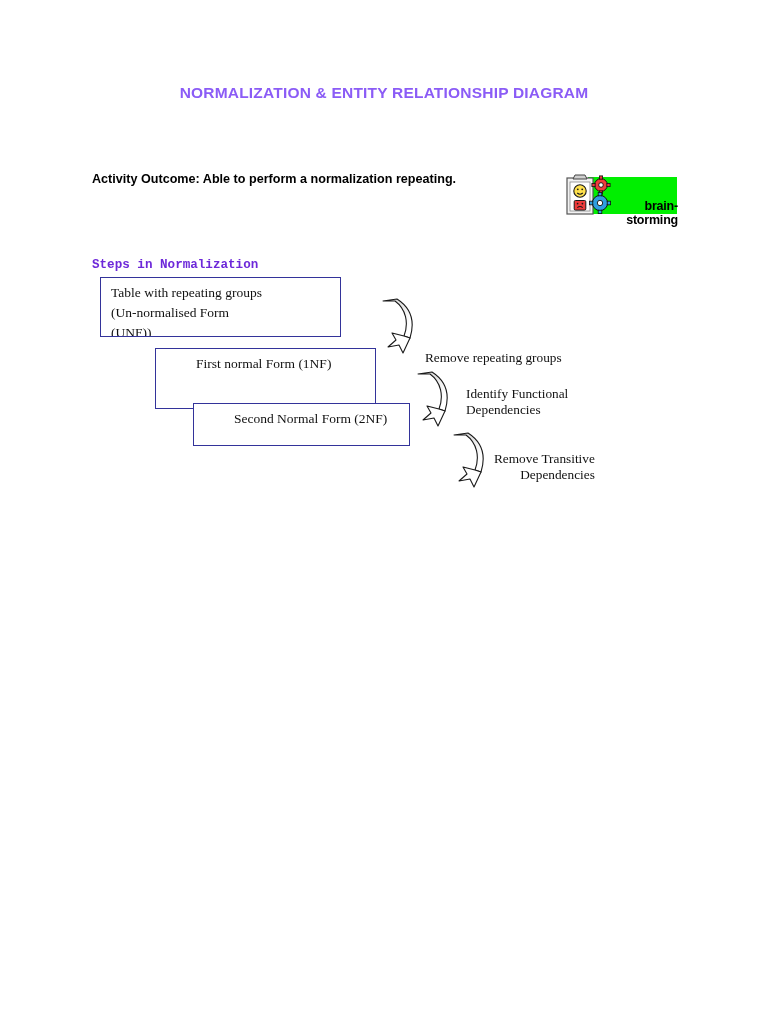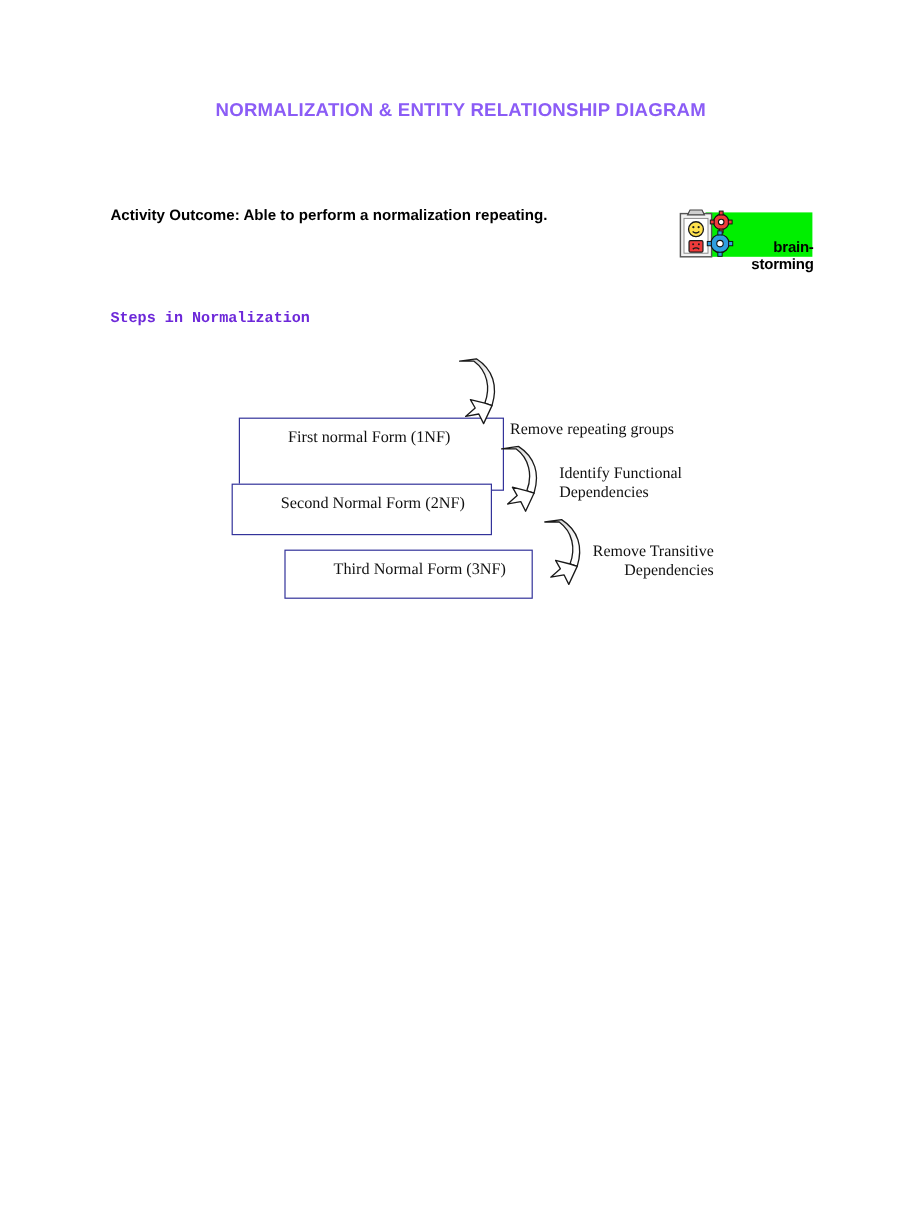--- a/index.html
+++ b/index.html
@@ -126,21 +126,21 @@
     top: 5px;
     font-family: "Liberation Serif", "DejaVu Serif", serif;
     font-size: 13.5px;
     line-height: 20px;
     color: #111;
     white-space: pre-line;
   }
   .nf-box.indent .nf-text { left: 40px; }
 
   .box-unf  { left: 100px; top: 277px;  width: 241px; height: 60px; z-index: 2; }
-  .box-1nf  { left: 155px; top: 348px;  width: 221px; height: 61px; z-index: 3; margin-left: 44px; }
+  .box-1nf  { left: 155px; top: 348px;  width: 221px; height: 61px; z-index: 3; }
   .box-2nf  { left: 193px; top: 403px;  width: 217px; height: 43px; z-index: 4; }
   .box-3nf  { left: 237px; top: 458px;  width: 207px; height: 41px; z-index: 5; }
 
   .arrow {
     position: absolute;
     z-index: 6;
   }
 
   .arrow-1 { left: 379px; top: 298px; width: 38px; height: 58px; }
   .arrow-2 { left: 414px; top: 371px; width: 38px; height: 58px; }
@@ -214,32 +214,34 @@
     <div class="bs-text">
       <div>brain-</div>
       <div>storming</div>
     </div>
   </div>
 
   <div class="section-heading">Steps in Normalization</div>
 
   <div class="diagram">
 
+    <div class="nf-box box-unf">
+      <div class="nf-text">Table with repeating groups
+(Un-normalised Form
+(UNF))</div>
+    </div>
 
     <div class="nf-box box-1nf indent">
       <div class="nf-text">First normal Form (1NF)</div>
     </div>
 
     <div class="nf-box box-2nf indent">
       <div class="nf-text">Second Normal Form (2NF)</div>
     </div>
 
-    <div class="nf-box box-3nf indent">
-      <div class="nf-text">Third Normal Form (3NF)</div>
-    </div>
 
     <svg class="arrow arrow-1" viewBox="0 0 38 58">
       <defs>
         <linearGradient id="hookGrad1" x1="0" y1="0" x2="1" y2="0.4">
           <stop offset="0%" stop-color="#c9c9c9"></stop>
           <stop offset="55%" stop-color="#e2e2e2"></stop>
           <stop offset="100%" stop-color="#ffffff"></stop>
         </linearGradient>
       </defs>
       <path d="M4 3 L16 3 C27 11 30 25 25 38 L31 40 C36 24 32 10 18 1 Z" fill="url(#hookGrad1)" stroke="#1a1a1a" stroke-width="1.1" stroke-linejoin="round"></path>

